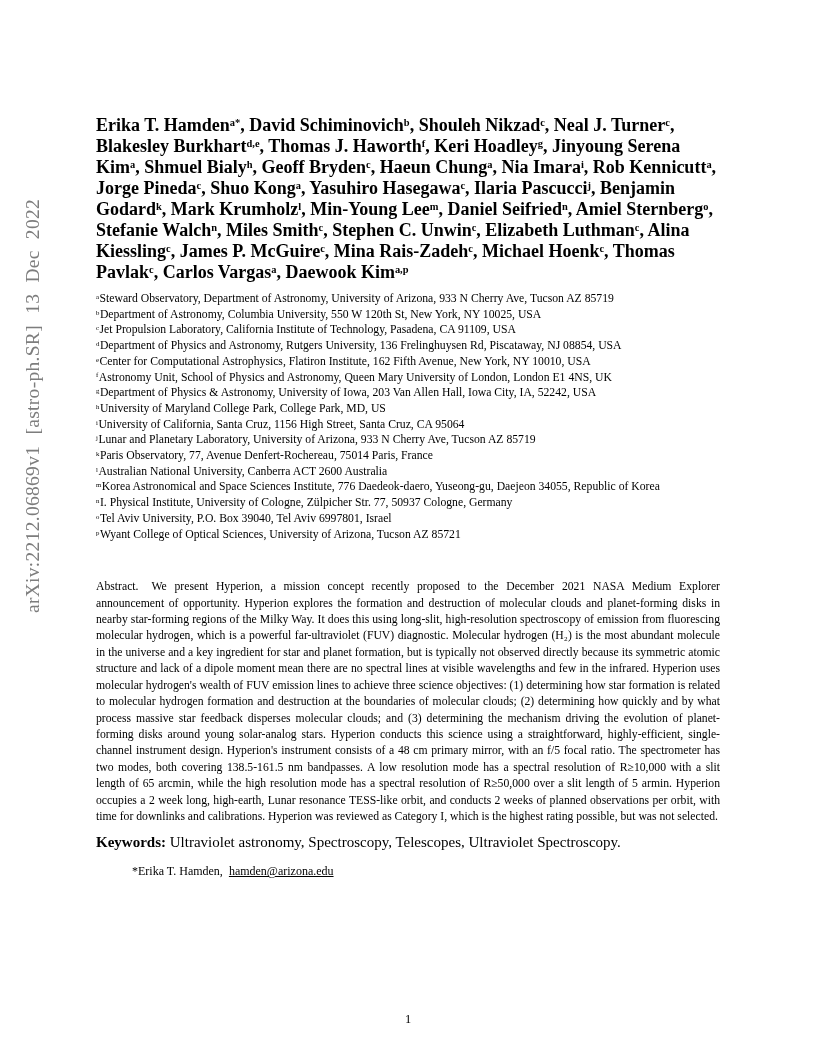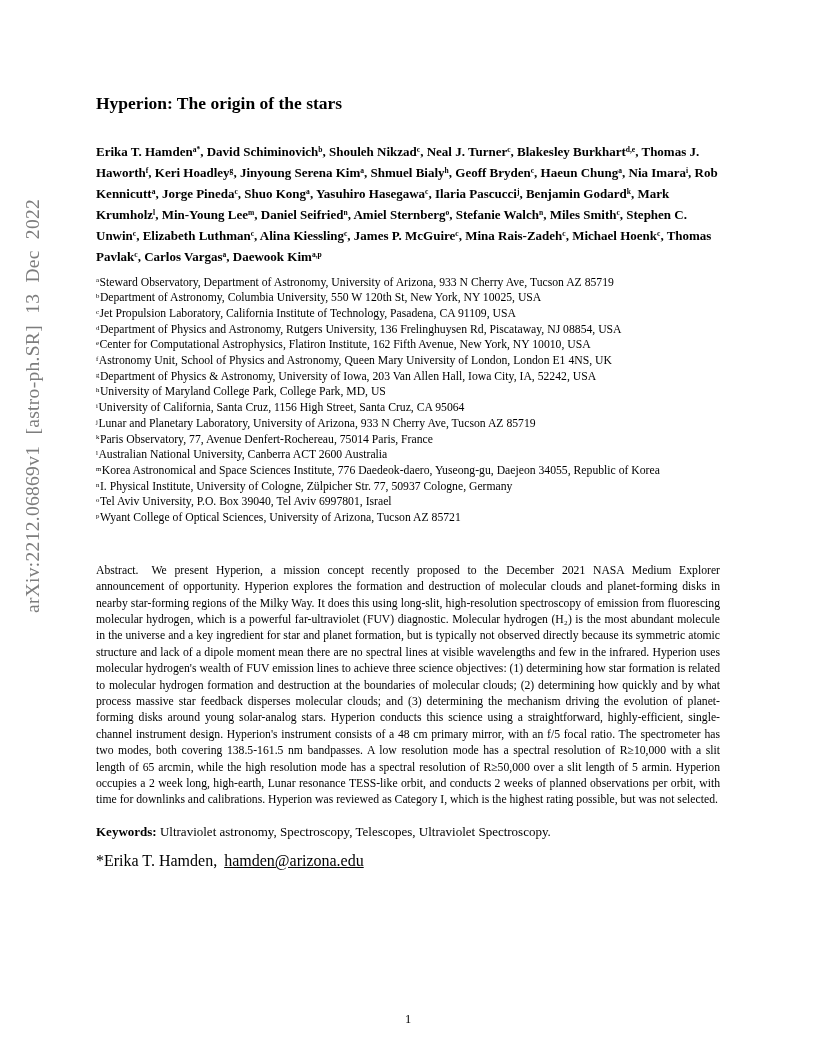--- a/index.html
+++ b/index.html
@@ -35,21 +35,21 @@
     width: 624px;
   }
   .title {
     font-weight: bold;
     font-size: 17.5px;
     line-height: 25.5px;
   }
   .authors {
     margin-top: 24px;
     font-weight: bold;
-    font-size: 13px;
+    font-size: 18px;
     line-height: 21px;
   }
   sup {
     font-size: 58%;
     font-weight: inherit;
     vertical-align: baseline;
     position: relative;
     top: -0.45em;
     line-height: 0;
   }
@@ -61,29 +61,30 @@
   .affil sup { margin-right: 0.5px; }
   .abstract {
     margin-top: 37px;
     font-size: 11.7px;
     line-height: 16.4px;
     text-align: justify;
   }
   .abstract-label { font-weight: normal; }
   .gap { display: inline-block; width: 13px; }
   .keywords {
-    margin-top: 15px;
-    font-size: 13px;
+    margin-top: 9px;
+    font-size: 15px;
     line-height: 16px;
   }
   .keywords b { font-weight: bold; }
   .footnote {
     margin-top: 13px;
-    font-size: 16px;
+    font-size: 12px;
     line-height: 16px;
+    margin-left: 36px;
   }
   .footnote a.email {
     color: #000;
     text-decoration: underline;
     margin-left: 3px;
   }
   .page-number {
     position: absolute;
     left: 0;
     top: 1012px;
@@ -95,21 +96,20 @@
 </head>
 <body>
 
 <div class="page">
 
   <div class="watermark">arXiv:2212.06869v1 [astro-ph.SR] 13 Dec 2022</div>
 
   <div class="content">
 
     <div class="title">
-      <div>Hyperion: The origin of the stars</div>
     </div>
 
     <div class="authors"><span>Erika T. Hamden<sup>a*</sup></span>, <span>David Schiminovich<sup>b</sup></span>, <span>Shouleh Nikzad<sup>c</sup></span>, <span>Neal J. Turner<sup>c</sup></span>, <span>Blakesley Burkhart<sup>d,e</sup></span>, <span>Thomas J. Haworth<sup>f</sup></span>, <span>Keri Hoadley<sup>g</sup></span>, <span>Jinyoung Serena Kim<sup>a</sup></span>, <span>Shmuel Bialy<sup>h</sup></span>, <span>Geoff Bryden<sup>c</sup></span>, <span>Haeun Chung<sup>a</sup></span>, <span>Nia Imara<sup>i</sup></span>, <span>Rob Kennicutt<sup>a</sup></span>, <span>Jorge Pineda<sup>c</sup></span>, <span>Shuo Kong<sup>a</sup></span>, <span>Yasuhiro Hasegawa<sup>c</sup></span>, <span>Ilaria Pascucci<sup>j</sup></span>, <span>Benjamin Godard<sup>k</sup></span>, <span>Mark Krumholz<sup>l</sup></span>, <span>Min-Young Lee<sup>m</sup></span>, <span>Daniel Seifried<sup>n</sup></span>, <span>Amiel Sternberg<sup>o</sup></span>, <span>Stefanie Walch<sup>n</sup></span>, <span>Miles Smith<sup>c</sup></span>, <span>Stephen C. Unwin<sup>c</sup></span>, <span>Elizabeth Luthman<sup>c</sup></span>, <span>Alina Kiessling<sup>c</sup></span>, <span>James P. McGuire<sup>c</sup></span>, <span>Mina Rais-Zadeh<sup>c</sup></span>, <span>Michael Hoenk<sup>c</sup></span>, <span>Thomas Pavlak<sup>c</sup></span>, <span>Carlos Vargas<sup>a</sup></span>, <span>Daewook Kim<sup>a,p</sup></span></div>
 
     <div class="affiliations">
         <div class="affil"><sup>a</sup>Steward Observatory, Department of Astronomy, University of Arizona, 933 N Cherry Ave, Tucson AZ 85719</div>
         <div class="affil"><sup>b</sup>Department of Astronomy, Columbia University, 550 W 120th St, New York, NY 10025, USA</div>
         <div class="affil"><sup>c</sup>Jet Propulsion Laboratory, California Institute of Technology, Pasadena, CA 91109, USA</div>
         <div class="affil"><sup>d</sup>Department of Physics and Astronomy, Rutgers University, 136 Frelinghuysen Rd, Piscataway, NJ 08854, USA</div>
         <div class="affil"><sup>e</sup>Center for Computational Astrophysics, Flatiron Institute, 162 Fifth Avenue, New York, NY 10010, USA</div>

